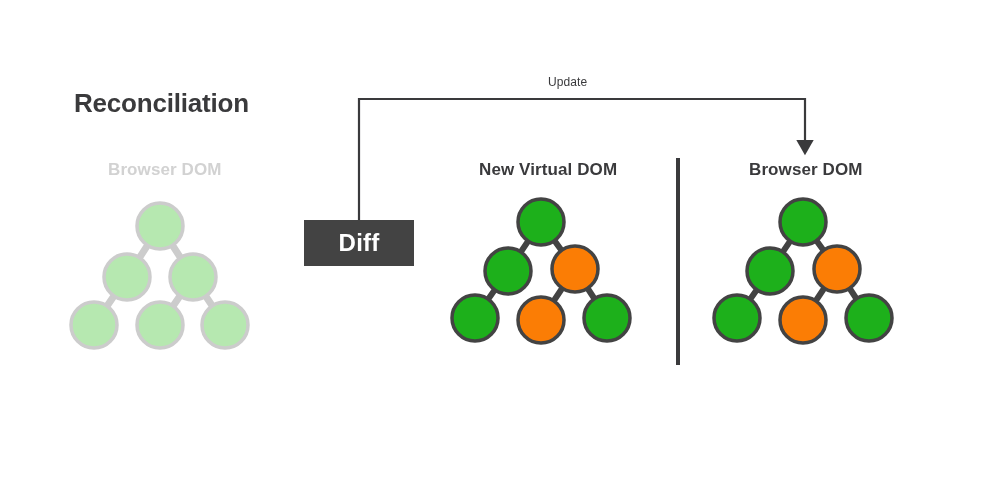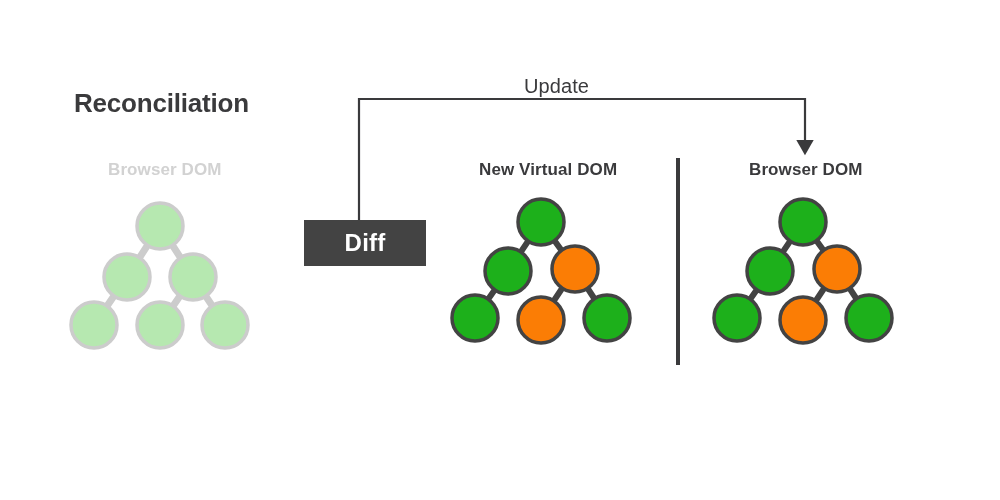--- a/index.html
+++ b/index.html
@@ -60,31 +60,31 @@
   }
   #label-browser-dom {
     left: 749px;
     top: 160px;
     font-size: 17px;
     font-weight: bold;
     color: #3a3a3c;
     letter-spacing: 0.1px;
   }
   #label-update {
-    left: 524px;
+    left: 548px;
     top: 75px;
-    font-size: 20px;
+    font-size: 12px;
     color: #3a3a3c;
     letter-spacing: 0.1px;
   }
   #diff-box {
     position: absolute;
     left: 304px;
     top: 220px;
-    width: 122px;
+    width: 110px;
     height: 46px;
     background: #434343;
     display: flex;
     align-items: center;
     justify-content: center;
   }
   #diff-box .diff-label {
     font-size: 24px;
     font-weight: bold;
     color: #ffffff;

